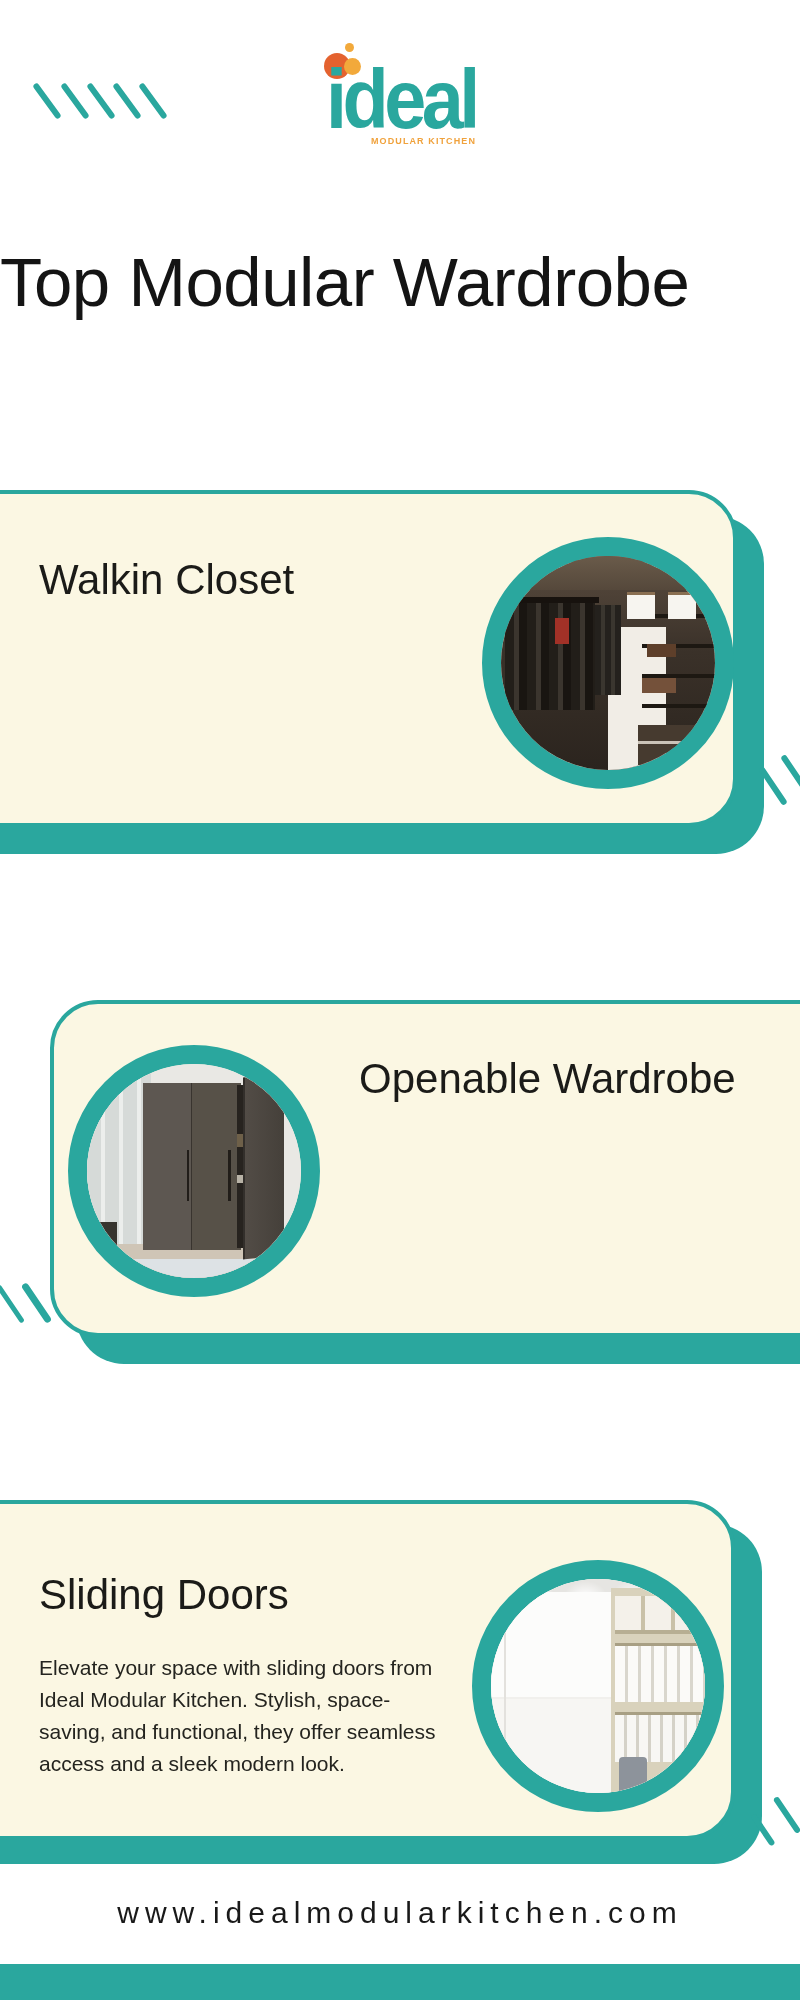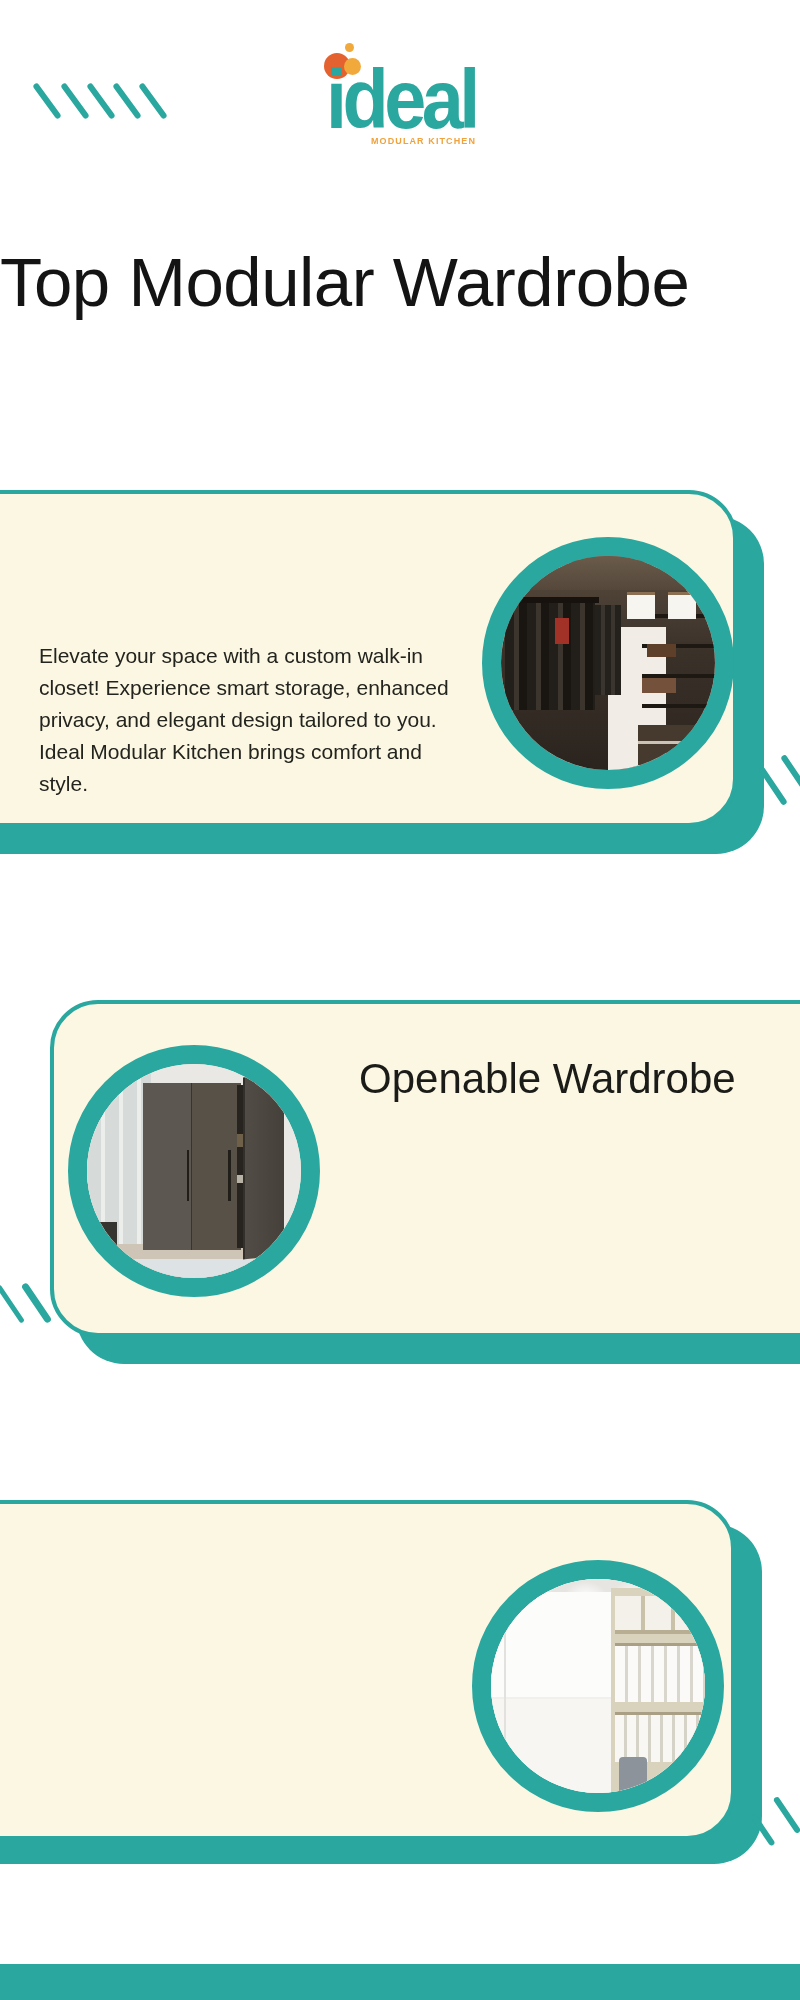--- a/index.html
+++ b/index.html
@@ -129,21 +129,21 @@
     <div class="logo-word">ideal</div>
     <div class="logo-tagline">MODULAR KITCHEN</div>
   </div>
 
   <div class="title">
     <div>Top Modular Wardrobe</div>
   </div>
 
   <div id="card1-shadow" class="card-shadow"></div>
   <div id="card1" class="card">
-    <p>Elevate your space with a custom walk-in closet! Experience smart storage, enhanced privacy, and elegant design tailored to you. Ideal Modular Kitchen brings comfort and style.</p>
+    <h2>Walkin Closet</h2>
     <div id="ring1" class="ring">
       <div class="scene scene-walkin">
         <div class="wk-ceiling"></div>
         <div class="wk-white"></div>
         <div class="wk-rail"></div>
         <div class="wk-clothes"></div>
         <div class="wk-red"></div>
         <div class="wk-suit"></div>
         <div class="wk-shelves"></div>
         <div class="wk-box1"></div>
@@ -172,34 +172,37 @@
         <div class="sh-gap"></div>
         <div class="sh-door"></div>
       </div>
     </div>
   </div>
   <span class="slash" style="left:8px;top:1282px;height:44px;width:5px;"></span>
   <span class="slash" style="left:33px;top:1280px;height:46px;width:7px;"></span>
 
   <div id="card3-shadow" class="card-shadow"></div>
   <div id="card3" class="card">
+    <h2>Sliding Doors</h2>
+    <p>Elevate your space with sliding doors from Ideal Modular Kitchen. Stylish, space-saving, and functional, they offer seamless access and a sleek modern look.</p>
     <div id="ring3" class="ring">
       <div class="scene scene-sliding">
         <div class="sl-top"></div>
         <div class="sl-glow sl-g1"></div>
         <div class="sl-glow sl-g2"></div>
         <div class="sl-glow sl-g3"></div>
         <div class="sl-door"></div>
         <div class="sl-seam"></div>
         <div class="sl-frame"></div>
         <div class="sl-shelf"></div>
         <div class="sl-shirts1"></div>
         <div class="sl-shirts2"></div>
         <div class="sl-case"></div>
       </div>
     </div>
   </div>
   <span class="slash" style="left:784px;top:1794px;height:42px;"></span>
   <span class="slash" style="left:760px;top:1812px;height:36px;"></span>
 
+  <div class="site-url">www.idealmodularkitchen.com</div>
   <div class="bottom-bar"></div>
 
 </div>
 
 </body></html>

